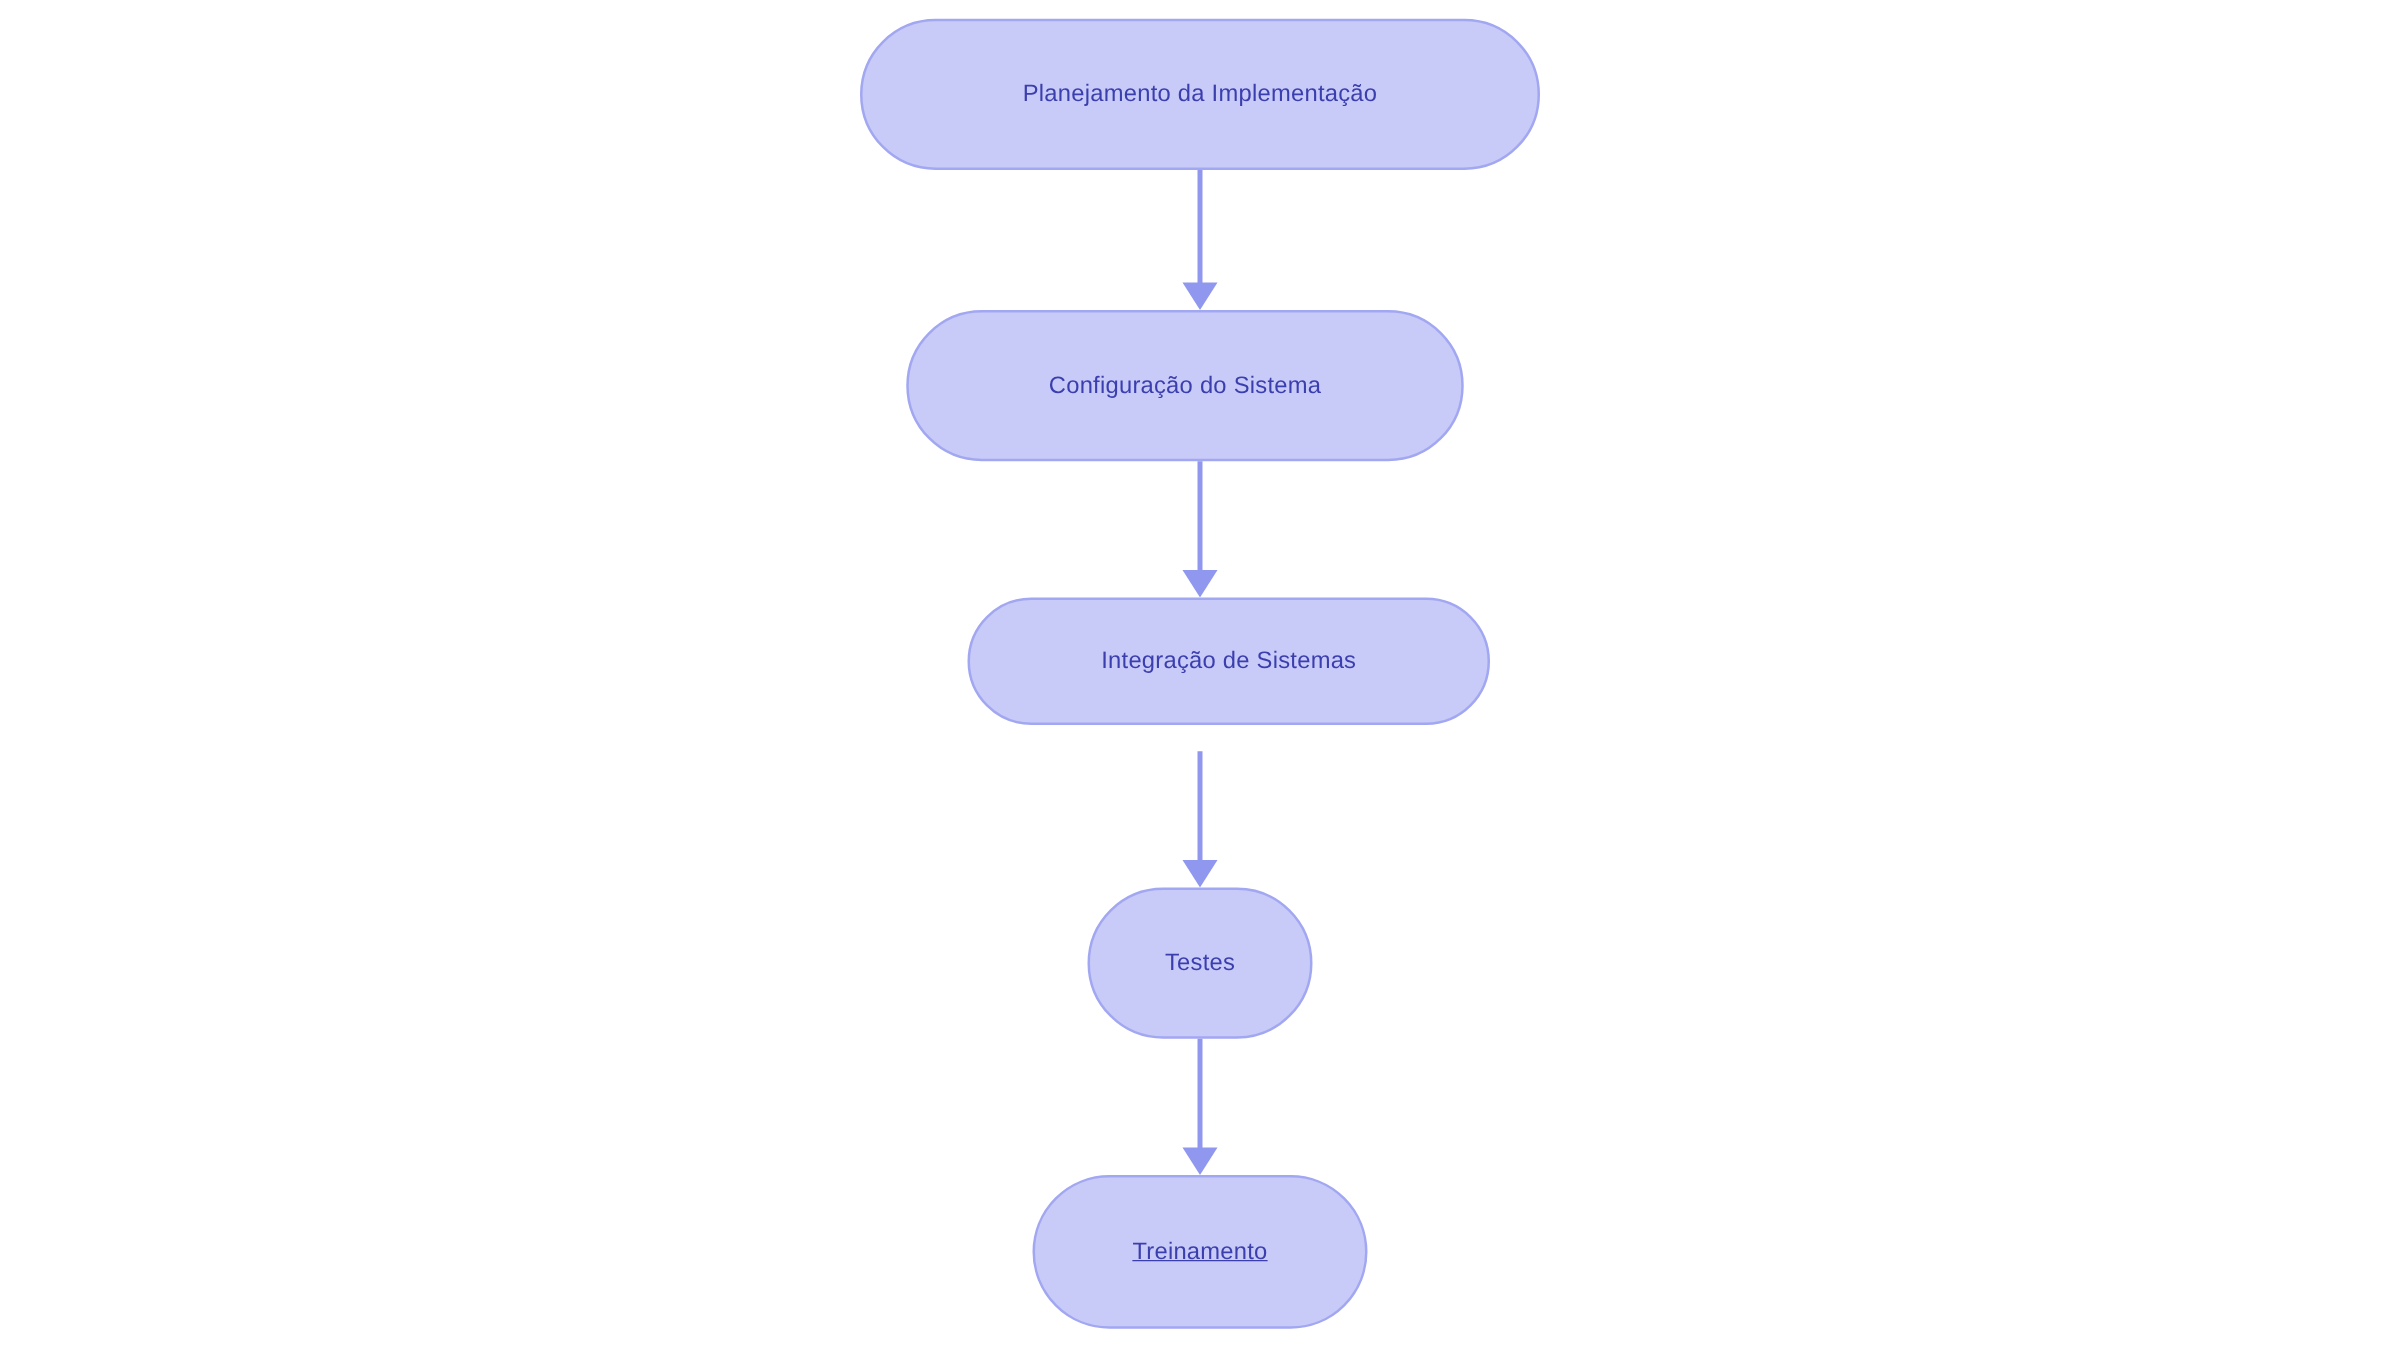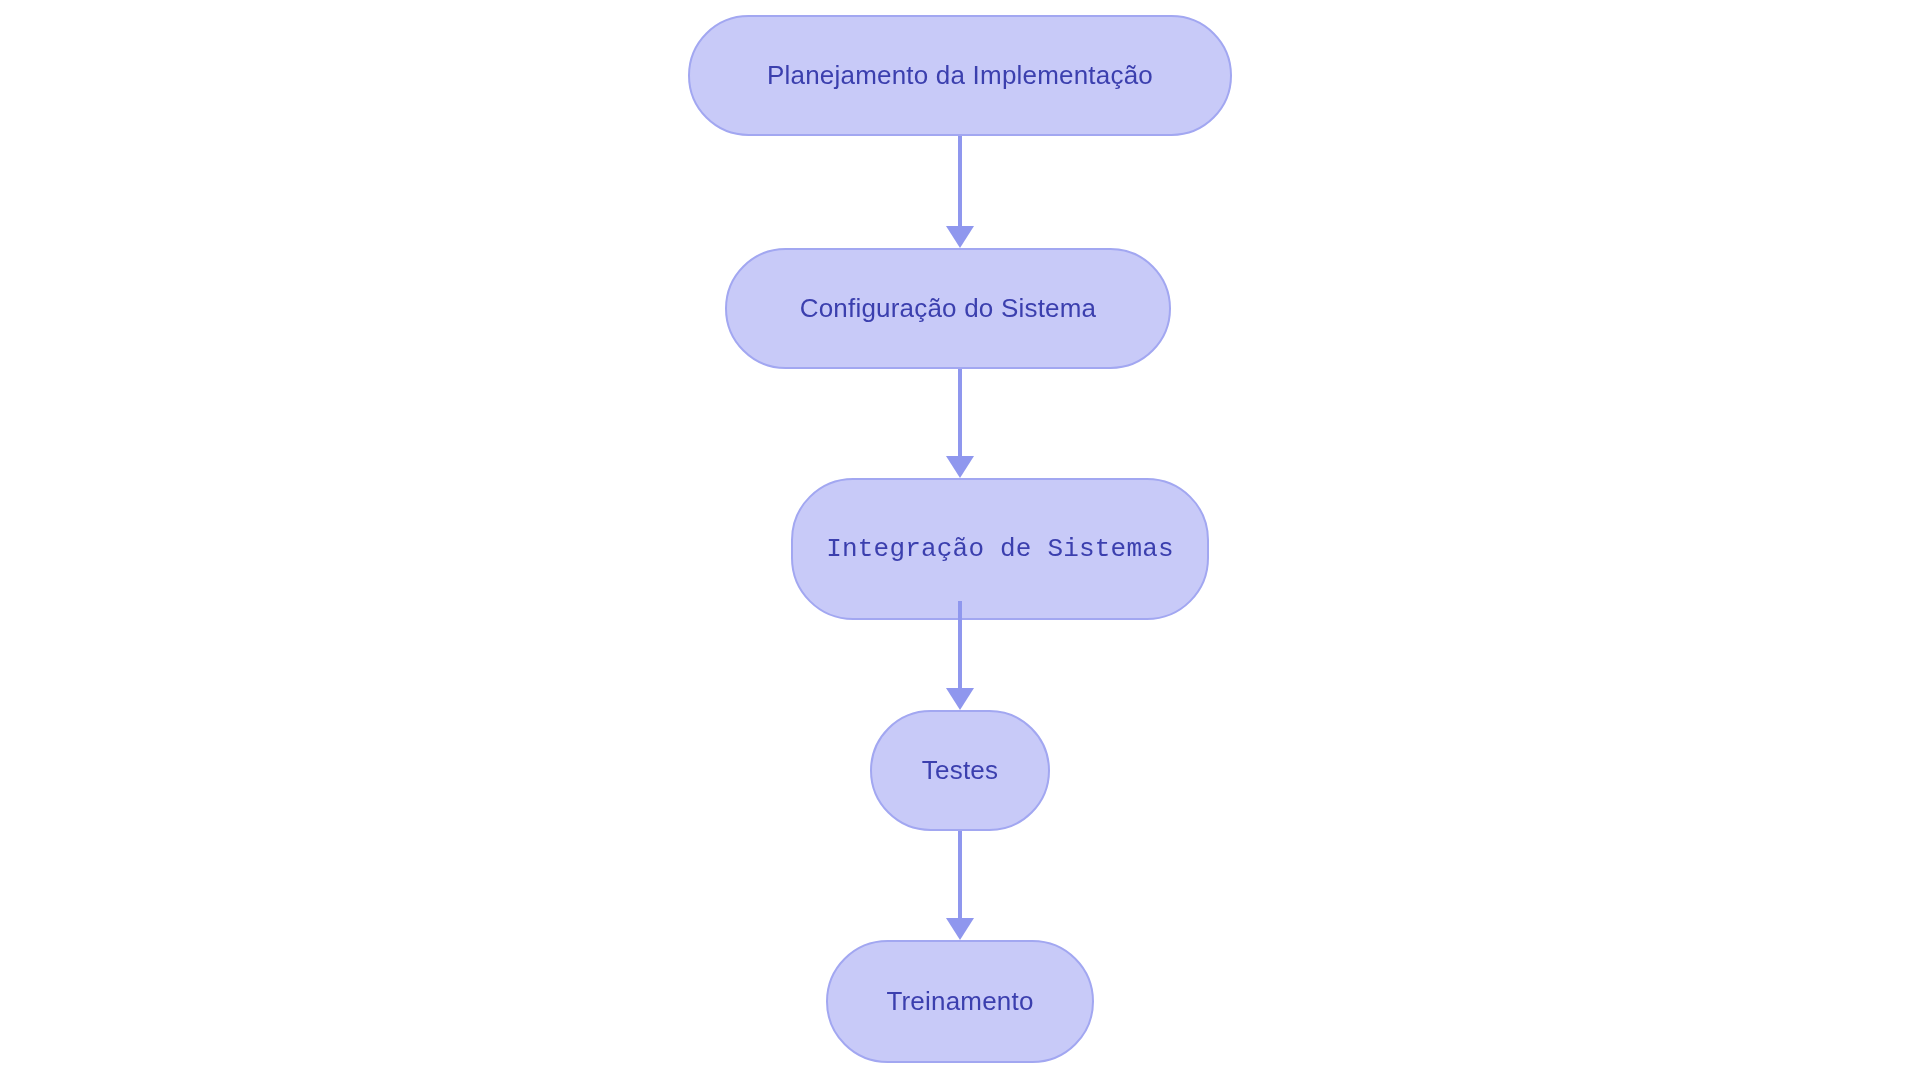--- a/index.html
+++ b/index.html
@@ -23,31 +23,31 @@
   }
   .flow-node {
     position: absolute;
     display: flex;
     align-items: center;
     justify-content: center;
     background: var(--node-fill);
     border: 2px solid var(--node-border);
     border-radius: 62px;
     color: var(--node-text);
-    font-size: 26px;
+    font-size: 19px;
     letter-spacing: 0.2px;
     text-align: center;
     white-space: nowrap;
   }
   
   .n0 { top: 15px;  left: 688px; width: 544px; height: 121px; }
   .n1 { top: 248px; left: 725px; width: 446px; height: 121px; }
-  .n2 { top: 478px; left: 791px; width: 418px; height: 142px; font-family: Liberation Mono, monospace; }
+  .n2 { top: 478px; left: 774px; width: 418px; height: 102px; }
   .n3 { top: 710px; left: 870px; width: 180px; height: 121px; }
-  .n4 { top: 940px; left: 826px; width: 268px; height: 123px; }
+  .n4 { top: 940px; left: 826px; width: 268px; height: 123px; text-decoration: underline; }
 
   .flow-arrow {
     position: absolute;
     left: 944px;   
     width: 32px;
   }
   .a0 { top: 136px; height: 112px; }
   .a1 { top: 369px; height: 109px; }
   .a2 { top: 601px; height: 109px; }
   .a3 { top: 831px; height: 109px; }

